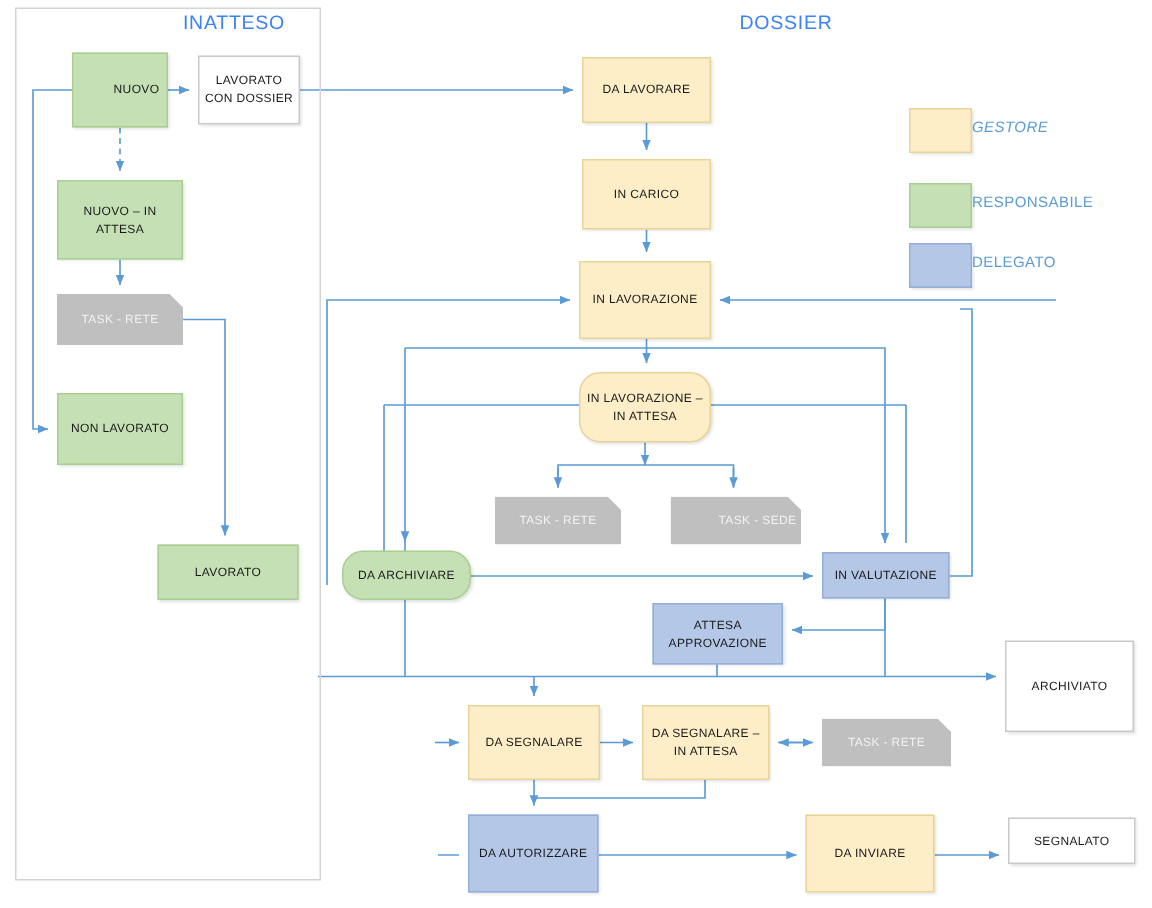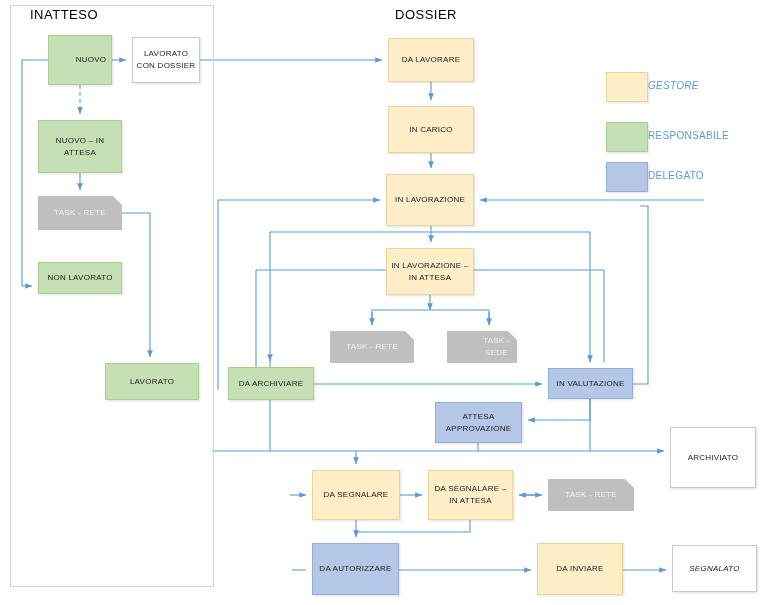--- a/index.html
+++ b/index.html
@@ -11,24 +11,24 @@
     overflow:hidden;
   }
   #wires{position:absolute;left:0;top:0;width:768px;height:605px;}
   .panel{
     position:absolute;
     border:1px solid #d4d4d4;
     background:transparent;
   }
   .grouptitle{
     position:absolute;
-    color:#000000;
+    color:#3b82f6;
     font-size:13px;
     letter-spacing:.5px;
-    text-align:left;
+    text-align:right;
     white-space:nowrap;
   }
   .node{
     position:absolute;
     display:flex;
     align-items:center;
     justify-content:center;
     text-align:center;
     font-size:8px;
     line-height:1.45;
@@ -152,45 +152,45 @@
       </div>
       <div class="node n-white" style="left: 132px; top: 37px; width: 68px; height: 46px;">
         <span>LAVORATO CON DOSSIER</span>
       </div>
       <div class="node n-resp" style="left: 38px; top: 120px; width: 84px; height: 53px;">
         <span>NUOVO – IN ATTESA</span>
       </div>
       <div class="node n-task" style="left: 38px; top: 196px; width: 84px; height: 34px;">
         <span>TASK - RETE</span>
       </div>
-      <div class="node n-resp" style="left: 38px; top: 262px; width: 84px; height: 32px;">
+      <div class="node n-resp" style="left: 38px; top: 262px; width: 84px; height: 48px;">
         <span>NON LAVORATO</span>
       </div>
       <div class="node n-resp" style="left: 105px; top: 363px; width: 94px; height: 37px;">
         <span>LAVORATO</span>
       </div>
       <div class="node n-gestore" style="left: 388px; top: 38px; width: 86px; height: 44px;">
         <span>DA LAVORARE</span>
       </div>
       <div class="node n-gestore" style="left: 388px; top: 106px; width: 86px; height: 47px;">
         <span>IN CARICO</span>
       </div>
       <div class="node n-gestore" style="left: 386px; top: 174px; width: 88px; height: 52px;">
         <span>IN LAVORAZIONE</span>
       </div>
-      <div class="node n-gestore" style="left: 386px; top: 248px; width: 88px; height: 47px;">
+      <div class="node n-gestore" style="left: 386px; top: 248px; width: 88px; height: 47px; border-radius: 14px;">
         <span>IN LAVORAZIONE – IN ATTESA</span>
       </div>
       <div class="node n-task" style="left: 330px; top: 331px; width: 84px; height: 32px;">
         <span>TASK - RETE</span>
       </div>
-      <div class="node n-task" style="left: 447px; top: 331px; width: 70px; height: 32px; padding-left: 32px;">
+      <div class="node n-task" style="left: 447px; top: 331px; width: 87px; height: 32px; padding-left: 32px;">
         <span>TASK - SEDE</span>
       </div>
-      <div class="node n-resp" style="left: 228px; top: 367px; width: 86px; height: 33px;">
+      <div class="node n-resp" style="left: 228px; top: 367px; width: 86px; height: 33px; border-radius: 14px;">
         <span>DA ARCHIVIARE</span>
       </div>
       <div class="node n-deleg" style="left: 548px; top: 368px; width: 85px; height: 31px;">
         <span>IN VALUTAZIONE</span>
       </div>
       <div class="node n-deleg" style="left: 435px; top: 402px; width: 87px; height: 41px;">
         <span>ATTESA APPROVAZIONE</span>
       </div>
       <div class="node n-white" style="left: 670px; top: 427px; width: 86px; height: 61px;">
         <span>ARCHIVIATO</span>
@@ -203,21 +203,21 @@
       </div>
       <div class="node n-task" style="left: 548px; top: 479px; width: 86px; height: 32px;">
         <span>TASK - RETE</span>
       </div>
       <div class="node n-deleg" style="left: 312px; top: 543px; width: 87px; height: 52px;">
         <span>DA AUTORIZZARE</span>
       </div>
       <div class="node n-gestore" style="left: 537px; top: 543px; width: 86px; height: 52px;">
         <span>DA INVIARE</span>
       </div>
-      <div class="node n-white" style="left: 672px; top: 545px; width: 85px; height: 47px; font-style: italic;">
+      <div class="node n-white" style="left: 672px; top: 545px; width: 85px; height: 31px;">
         <span>SEGNALATO</span>
       </div>
     </div>
 
   <div id="legend">
       <div class="legend-sw" style="left: 606px; top: 72px; background: rgb(253, 238, 200); border: 1px solid rgb(232, 212, 154);"></div>
       <div class="legend-lb" style="left: 648px; top: 80px; font-style: italic;">GESTORE</div>
       <div class="legend-sw" style="left: 606px; top: 122px; background: rgb(197, 224, 180); border: 1px solid rgb(169, 207, 144);"></div>
       <div class="legend-lb" style="left: 648px; top: 130px;">RESPONSABILE</div>
       <div class="legend-sw" style="left: 606px; top: 162px; background: rgb(180, 199, 231); border: 1px solid rgb(147, 174, 216);"></div>

